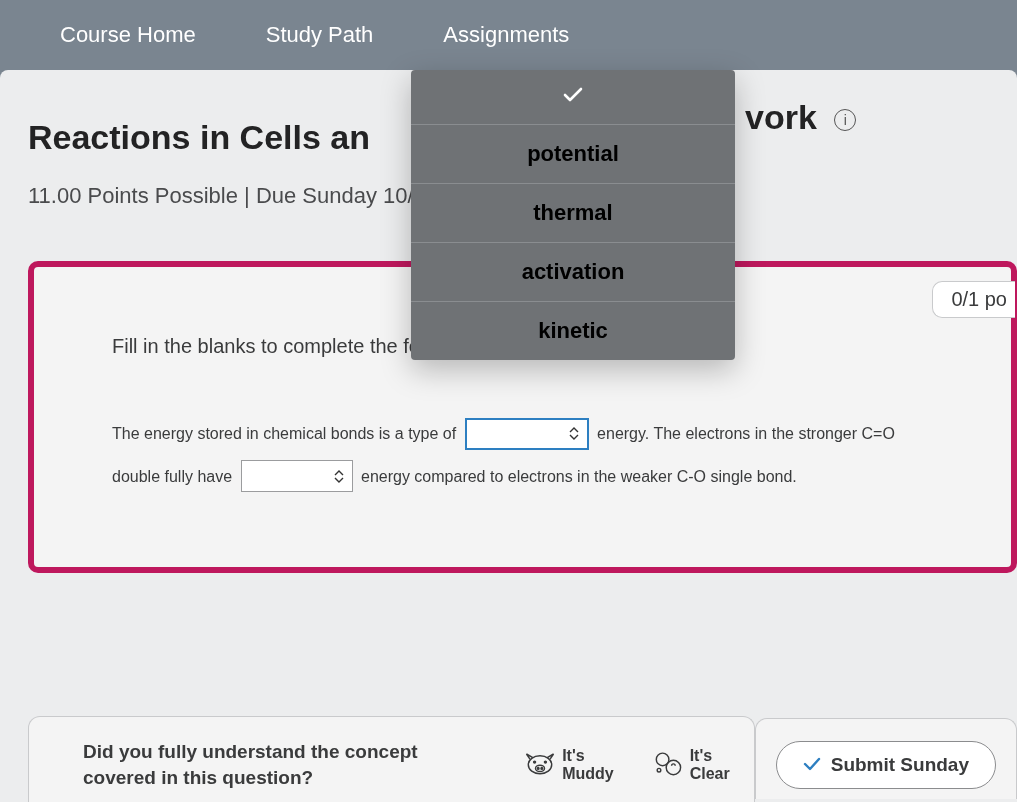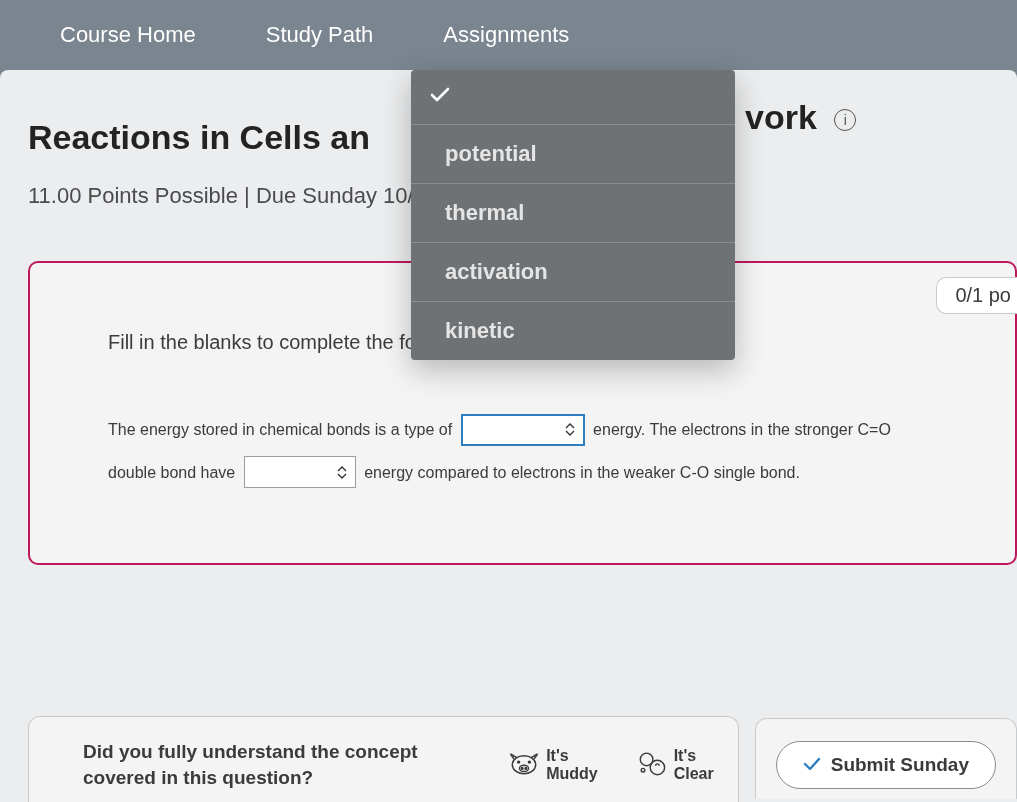--- a/index.html
+++ b/index.html
@@ -62,21 +62,21 @@
       top: -4px;
       font-weight: 400;
     }
     .subheading {
       font-size: 22px;
       color: #4a4b4d;
       margin-top: 26px;
     }
     .question-card {
       background: #f4f4f4;
-      border: 2px solid #be185d;
+      border: 6px solid #be185d;
       border-radius: 10px;
       margin-top: 52px;
       padding: 68px 48px 70px 78px;
       position: relative;
       width: calc(100% - 0px);
     }
     .points-badge {
       position: absolute;
       top: 14px;
       right: -4px;
@@ -126,40 +126,40 @@
       left: 411px;
       top: 70px;
       width: 324px;
       background: #6f7275;
       border-radius: 4px;
       box-shadow: 0 10px 30px rgba(0,0,0,.25);
       z-index: 50;
       overflow: hidden;
     }
     .dropdown-item {
-      color: #e5e5e5;
+      color: #000000;
       font-size: 22px;
       font-weight: 600;
       padding: 16px 34px;
       border-top: 1px solid #8a8d90;
       cursor: pointer;
+      text-align: center;
     }
     .dropdown-item.first {
       border-top: none;
       padding: 14px 18px;
     }
     .check-icon { display: inline-block; }
     .footer-bar {
       position: absolute;
       bottom: 0;
       left: 28px;
       right: 0;
       display: flex;
       align-items: center;
-      gap: 16px;
     }
     .understand-card {
       background: #f4f4f4;
       border: 1px solid #c9cacc;
       border-radius: 12px 12px 0 0;
       padding: 22px 24px 10px 54px;
       display: flex;
       align-items: center;
       gap: 36px;
       flex: 1;
@@ -239,21 +239,21 @@
           <svg viewBox="0 0 10 6">
               <path d="M1 5 L5 1 L9 5" fill="none" stroke="#333" stroke-width="1.4"></path>
             </svg>
           <svg viewBox="0 0 10 6">
               <path d="M1 1 L5 5 L9 1" fill="none" stroke="#333" stroke-width="1.4"></path>
             </svg>
         </span>
       </span>
       <span>energy. The electrons in the stronger C=O</span>
       <br>
-      <span>double bond have</span>
+      <span>double fully have</span>
       <span class="blank small">
         <span class="chevrons">
           <svg viewBox="0 0 10 6">
               <path d="M1 5 L5 1 L9 5" fill="none" stroke="#333" stroke-width="1.4"></path>
             </svg>
           <svg viewBox="0 0 10 6">
               <path d="M1 1 L5 5 L9 1" fill="none" stroke="#333" stroke-width="1.4"></path>
             </svg>
         </span>
       </span>

